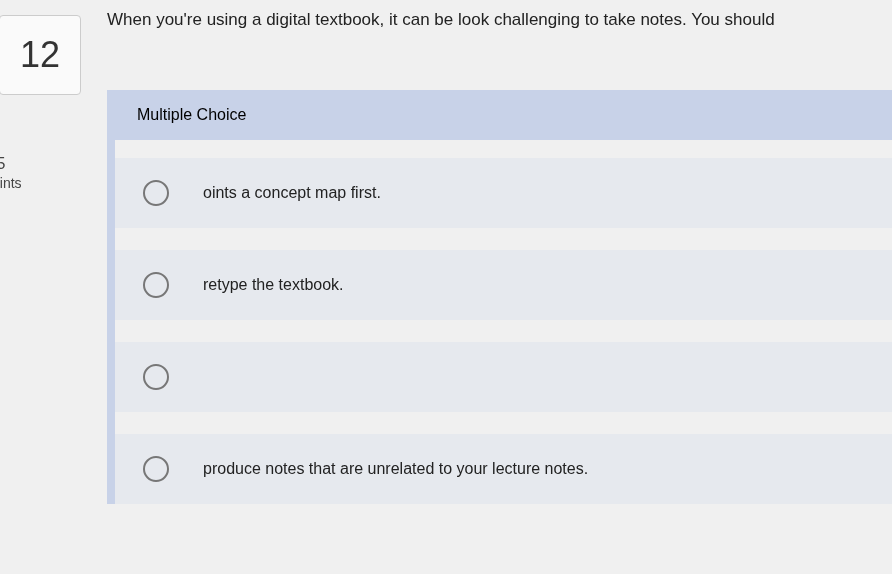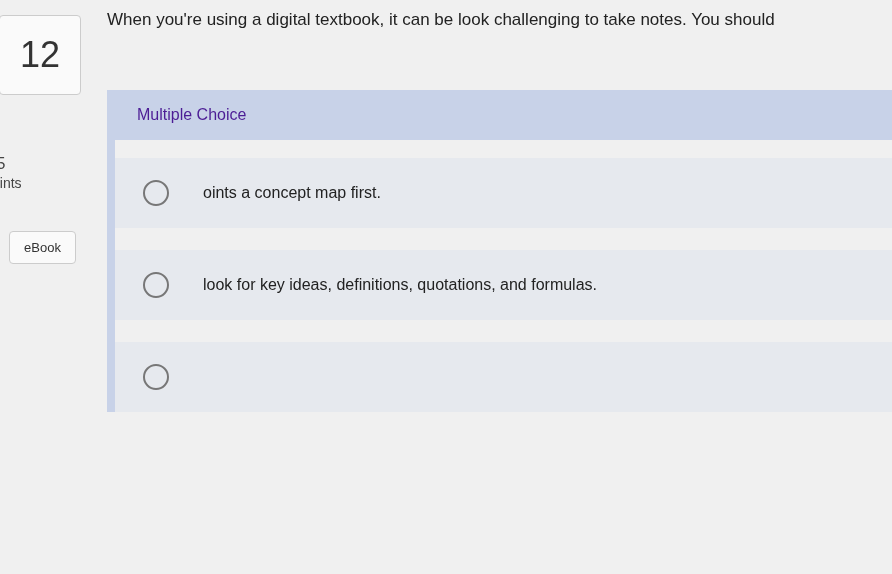--- a/index.html
+++ b/index.html
@@ -71,21 +71,21 @@
       margin-bottom: 60px;
       padding-right: 20px;
     }
     .mc-container {
       border-left: 8px solid #c8d2e8;
     }
     .mc-header {
       background: #c8d2e8;
       padding: 16px 22px;
       font-size: 16px;
-      color: #4c1d95;
+      color: #000000;
     }
     .mc-options {
       padding: 18px 0 0 0;
     }
     .option-row {
       background: #e6e9ee;
       margin-bottom: 22px;
       padding: 22px 28px;
       display: flex;
       align-items: center;
@@ -107,40 +107,43 @@
   </style>
 </head>
 <body>
 
 <div class="sidebar">
   <div class="question-number-box">
     <div class="question-number">12</div>
   </div>
   <div class="points-value">.5</div>
   <div class="points-label">oints</div>
-  <button class="ebook-button">eBook</button>
 </div>
 
 <div class="main">
   <div class="question-text">When you're using a digital textbook, it can be look challenging to take notes. You should</div>
 
   <div class="mc-container">
     <div class="mc-header">Multiple Choice</div>
     <div class="mc-options">
 
       <div class="option-row">
         <div class="radio-circle"></div>
         <div class="option-text">oints a concept map first.</div>
       </div>
 
-
       <div class="option-row">
         <div class="radio-circle"></div>
-        <div class="option-text">look for key ideas, definitions, quotations, and formulas.</div>
+        <div class="option-text">retype the textbook.</div>
       </div>
 
       <div class="option-row">
         <div class="radio-circle"></div>
+      </div>
+
+      <div class="option-row">
+        <div class="radio-circle"></div>
+        <div class="option-text">produce notes that are unrelated to your lecture notes.</div>
       </div>
 
     </div>
   </div>
 </div>
 
 </body></html>

